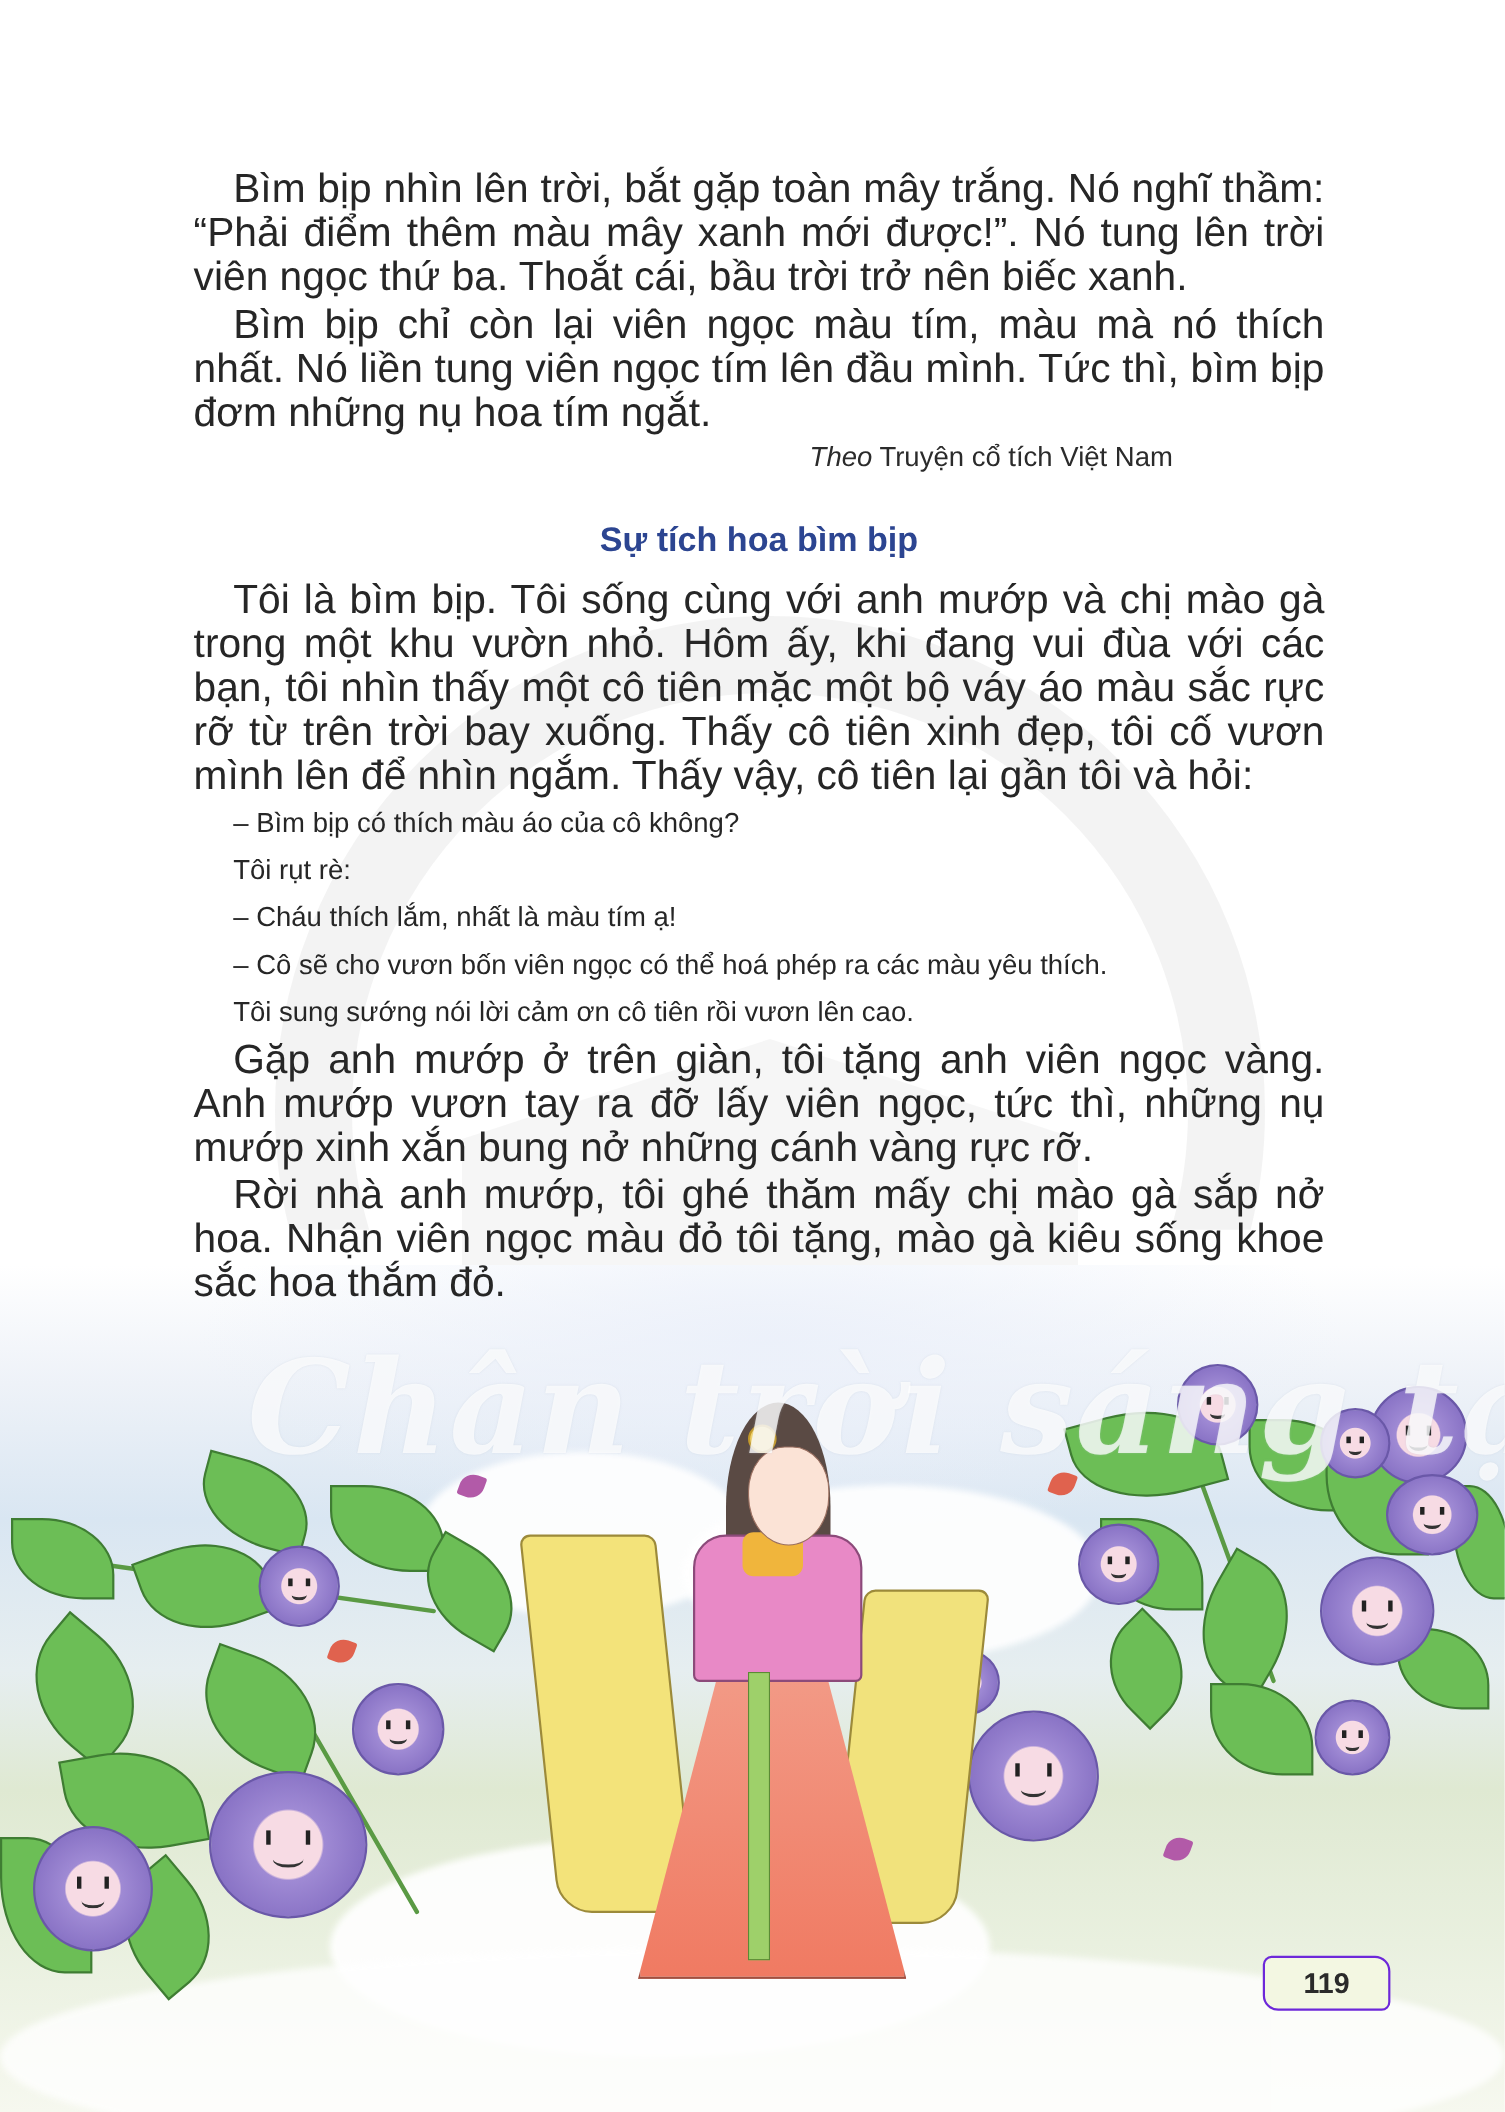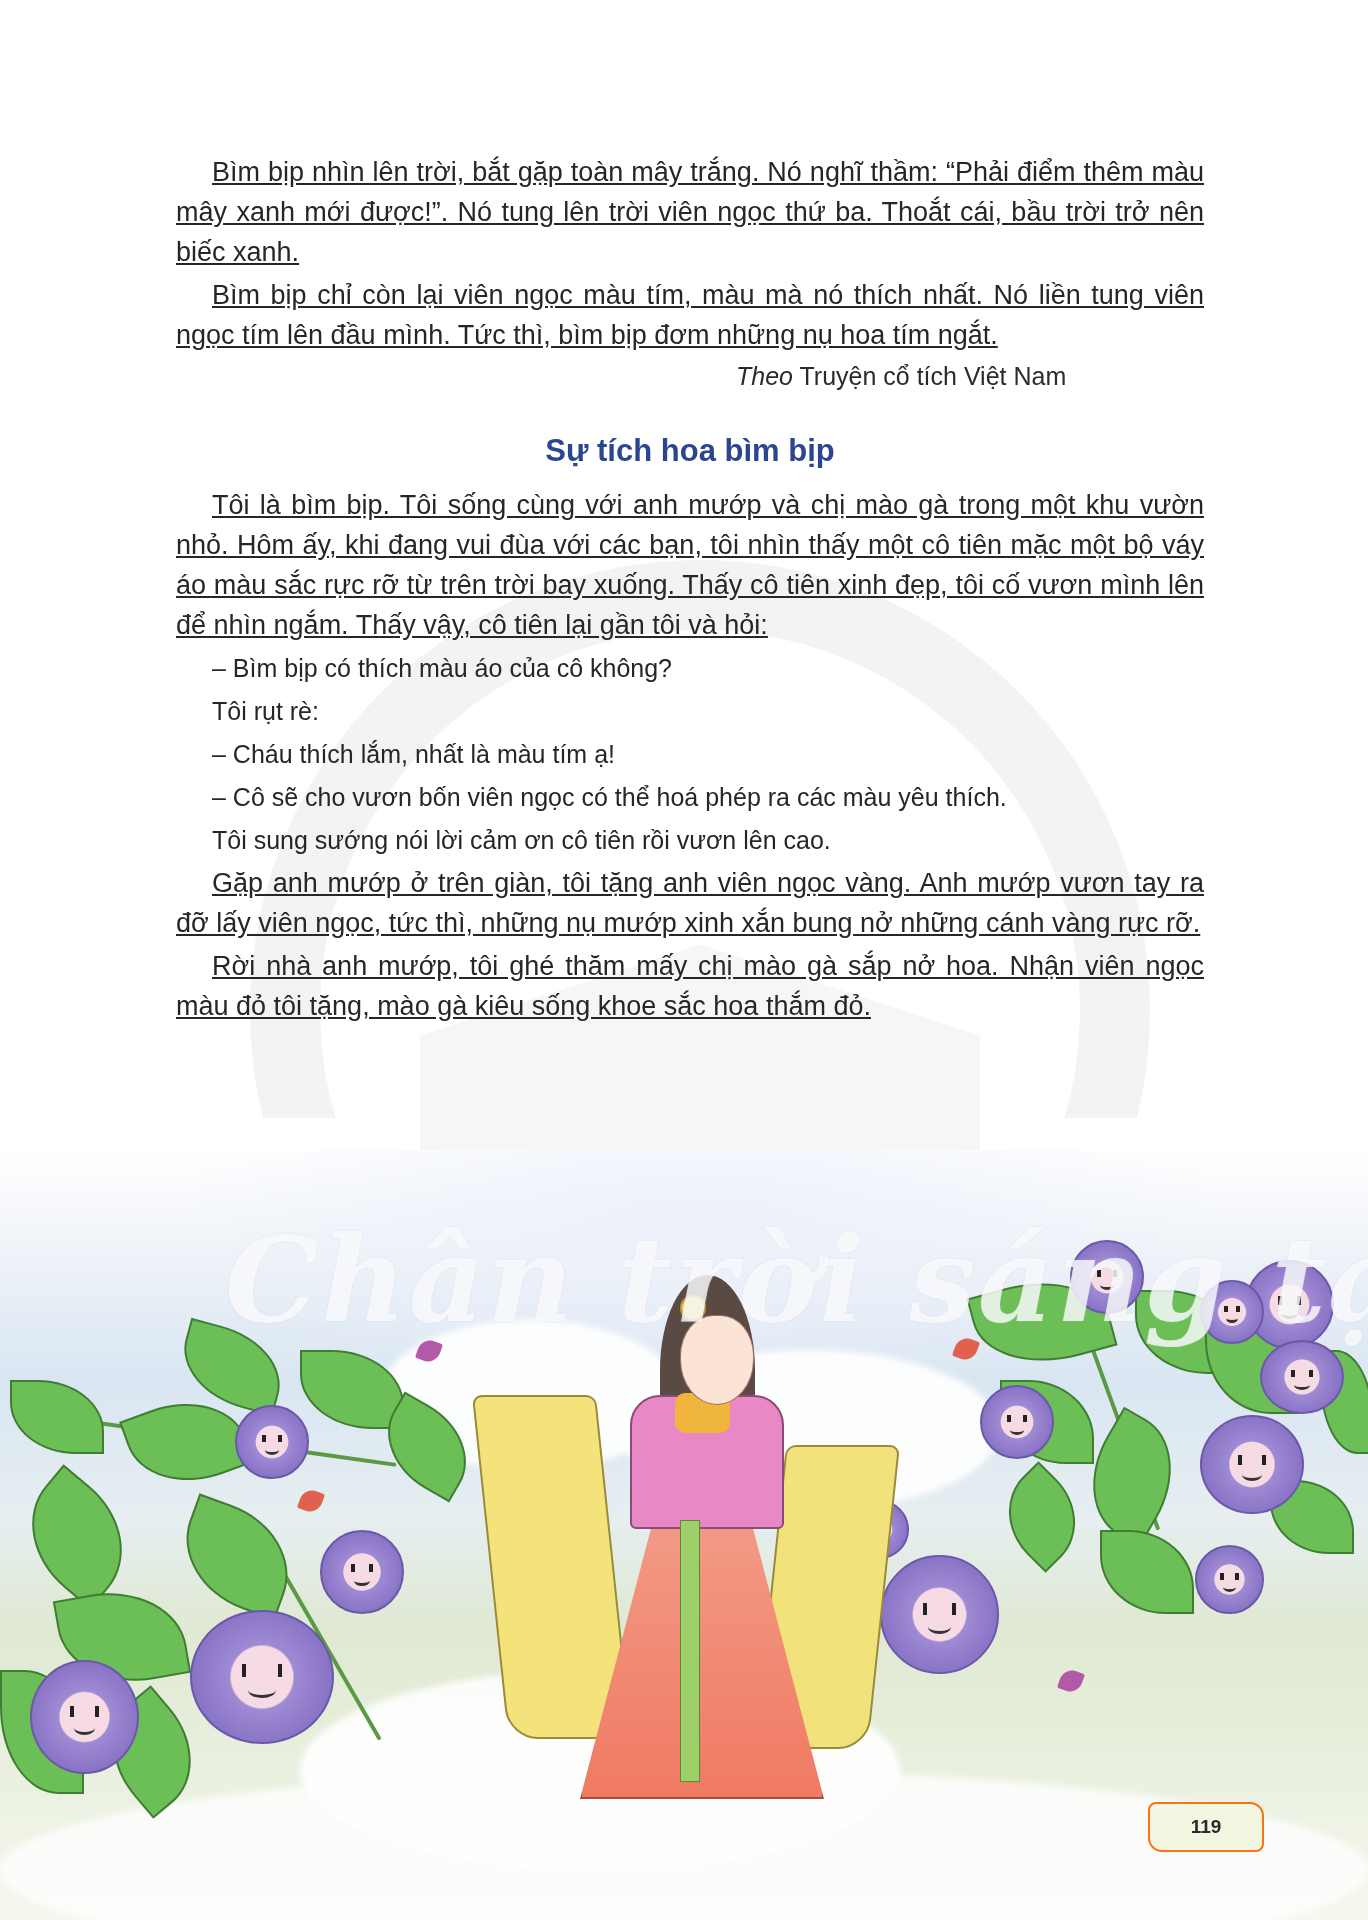--- a/index.html
+++ b/index.html
@@ -33,24 +33,23 @@
     font-size: 118px; color: rgba(255,255,255,0.75);
     letter-spacing: 2px; white-space: nowrap; z-index: 3;
     text-shadow: 0 0 2px rgba(190,200,215,0.4);
   }
 
   
   .content {
     position: absolute; left: 176px; top: 152px; width: 1028px; z-index: 4;
   }
   .para {
-    font-size: 27px; line-height: 40px; margin: 0 0 3px 0;
+    font-size: 37px; line-height: 40px; margin: 0 0 3px 0;
     text-indent: 36px; text-align: justify; text-align-last: left;
     color: #262626;
-    text-decoration: underline;
   }
   .dialog {
     font-size: 25px; line-height: 40px; margin: 0 0 3px 0;
     padding-left: 36px; color: #262626;
   }
   .source {
     font-size: 25px; line-height: 34px; margin: 4px 0 0 0;
     padding-left: 560px; color: #2b2b2b;
   }
   .source i { font-style: italic; }
@@ -97,23 +96,23 @@
   .fairy .sleeve-l { position: absolute; left: 10px; top: 120px; width: 120px; height: 340px; background: #f3e37a; border: 2px solid #9c8a3a; transform: skewX(6deg); border-radius: 10px 10px 30px 30px; }
   .fairy .sleeve-r { position: absolute; left: 290px; top: 170px; width: 110px; height: 300px; background: #f1e27c; border: 2px solid #9c8a3a; transform: skewX(-6deg); border-radius: 10px 10px 30px 30px; }
   .fairy .top { position: absolute; left: 150px; top: 120px; width: 150px; height: 130px; background: #e889c6; border: 2px solid #8c4a7a; border-radius: 30px 30px 6px 6px; }
   .fairy .collar { position: absolute; left: 195px; top: 118px; width: 55px; height: 40px; background: #f0b53c; border-radius: 10px; }
   .fairy .skirt { position: absolute; left: 100px; top: 245px; width: 240px; height: 275px; background: linear-gradient(180deg, #f29a86, #f07a62); border: 2px solid #a34e3e; clip-path: polygon(30% 0, 70% 0, 100% 100%, 0 100%); }
   .fairy .sash { position: absolute; left: 200px; top: 245px; width: 18px; height: 260px; background: #9ed06a; border: 1px solid #5b8a35; }
 
   
   .page-num {
     position: absolute; left: 1148px; top: 1778px; width: 112px; height: 46px;
-    background: #f3f7e2; border: 2px solid #f97316; border-radius: 8px 14px 8px 14px;
+    background: #f3f7e2; border: 2px solid #6d28d9; border-radius: 8px 14px 8px 14px;
     display: flex; align-items: center; justify-content: center;
-    font-size: 19px; font-weight: bold; color: #2a2a2a; z-index: 5; margin-top: 24px;
+    font-size: 26px; font-weight: bold; color: #2a2a2a; z-index: 5;
   }
 </style>
 </head>
 <body>
 
 <div class="wm-arc"></div>
 <div class="wm-book-left"></div>
 <div class="wm-book-right"></div>
 
 <div class="illus">

